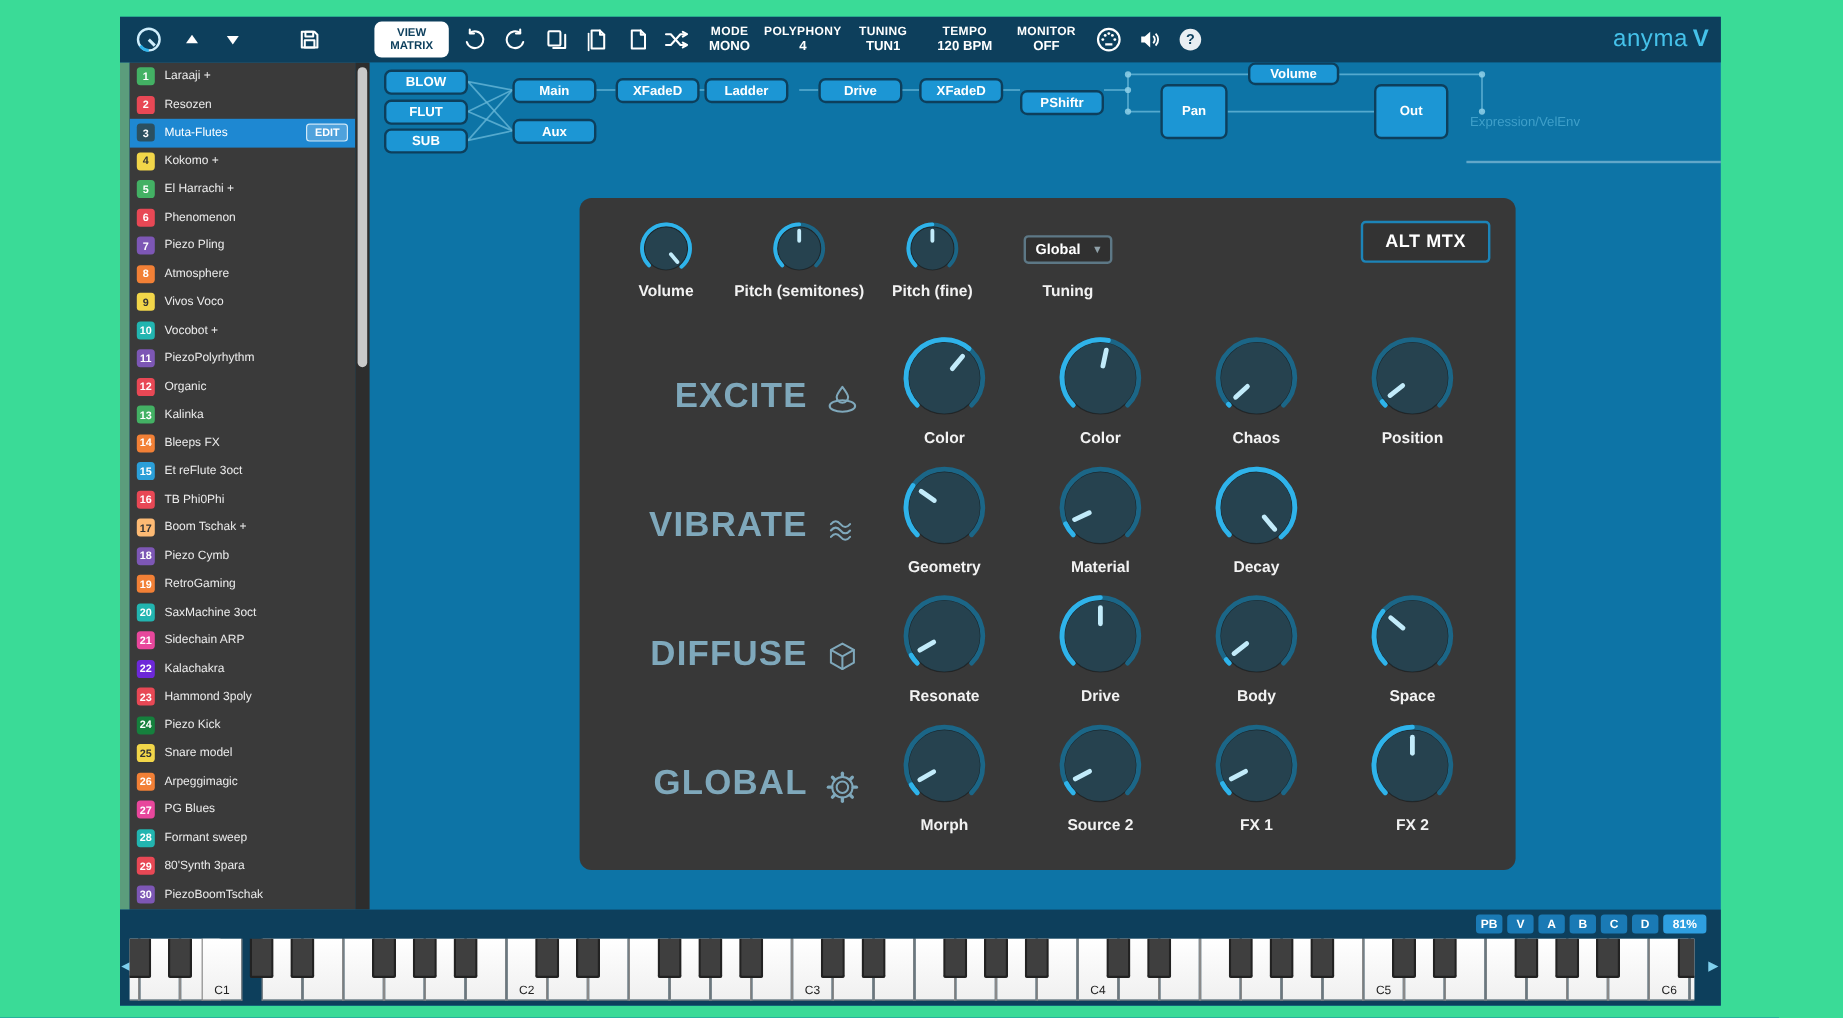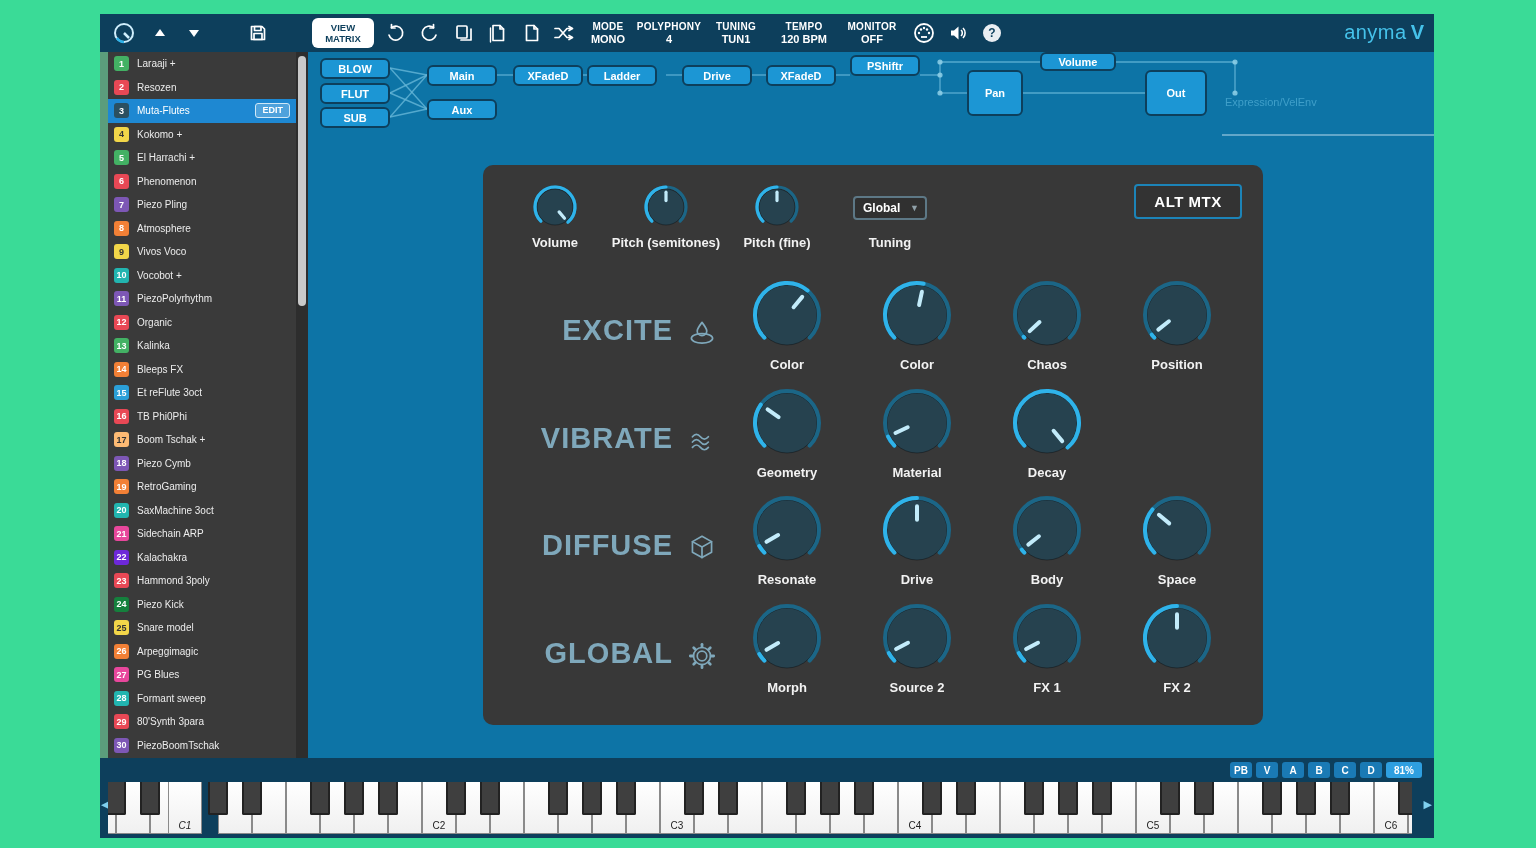--- a/index.html
+++ b/index.html
@@ -346,21 +346,21 @@
       <div id="mx-boxes">
           <div class="mx-box" style="left:12px;top:6px;width:70px;height:21px;">BLOW</div>
           <div class="mx-box" style="left:12px;top:31px;width:70px;height:21px;">FLUT</div>
           <div class="mx-box" style="left:12px;top:55px;width:70px;height:21px;">SUB</div>
           <div class="mx-box" style="left:119px;top:13px;width:70px;height:21px;">Main</div>
           <div class="mx-box" style="left:119px;top:47px;width:70px;height:21px;">Aux</div>
           <div class="mx-box" style="left:205px;top:13px;width:70px;height:21px;">XFadeD</div>
           <div class="mx-box" style="left:279px;top:13px;width:70px;height:21px;">Ladder</div>
           <div class="mx-box" style="left:374px;top:13px;width:70px;height:21px;">Drive</div>
           <div class="mx-box" style="left:458px;top:13px;width:70px;height:21px;">XFadeD</div>
-          <div class="mx-box" style="left:542px;top:3px;width:70px;height:21px;">PShiftr</div>
+          <div class="mx-box" style="left:542px;top:23px;width:70px;height:21px;">PShiftr</div>
           <div class="mx-box" style="left:659px;top:18px;width:56px;height:46px;">Pan</div>
           <div class="mx-box" style="left:732px;top:0px;width:76px;height:19px;">Volume</div>
           <div class="mx-box" style="left:837px;top:18px;width:62px;height:46px;">Out</div>
         </div>
       <div id="mx-expression">Expression/VelEnv</div>
       <div id="mx-hr"></div>
     </div>
 
     <div id="panel">
       <div id="tuning-select">
@@ -538,21 +538,21 @@
           <button class="kbd-btn">B</button>
           <button class="kbd-btn">C</button>
           <button class="kbd-btn">D</button>
           <button class="kbd-btn" id="kbd-zoom">81%</button>
         </div>
       <span class="kbd-arrow" style="left:1px;">◀</span>
       <div id="keys">
           <div class="wkey" style="left:-26px;"></div>
           <div class="wkey" style="left:8px;"></div>
           <div class="wkey" style="left:42px;"></div>
-          <div class="wkey" style="left:60px;font-style:italic;">
+          <div class="wkey" style="left:60px;">
             <span class="oct">C1</span>
           </div>
           <div class="wkey" style="left:110px;"></div>
           <div class="wkey" style="left:144px;"></div>
           <div class="wkey" style="left:178px;"></div>
           <div class="wkey" style="left:212px;"></div>
           <div class="wkey" style="left:246px;"></div>
           <div class="wkey" style="left:280px;"></div>
           <div class="wkey" style="left:314px;">
             <span class="oct">C2</span>

